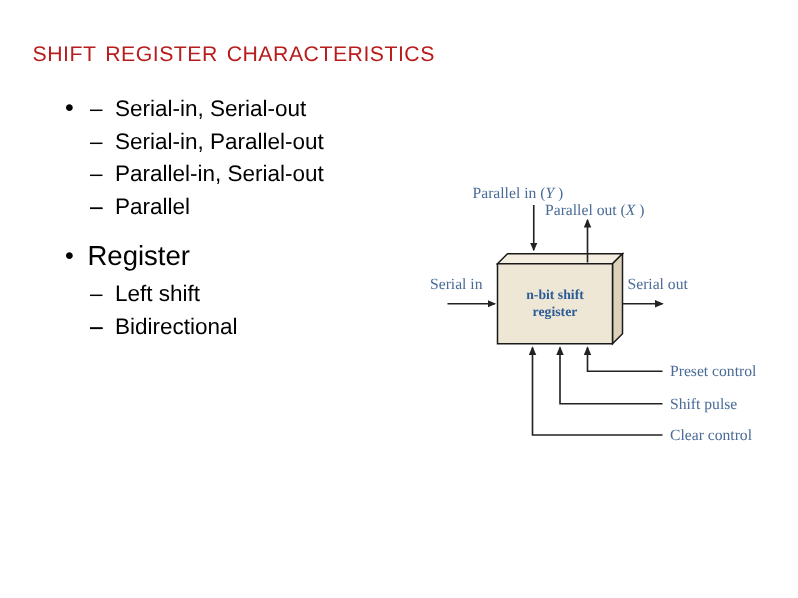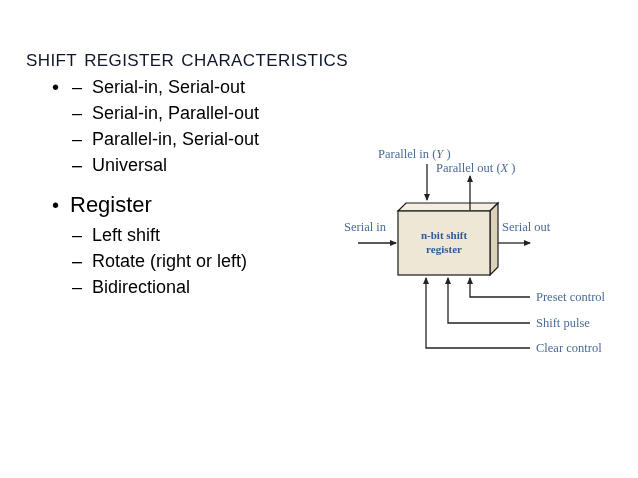--- a/index.html
+++ b/index.html
@@ -14,29 +14,28 @@
     font-family: "Liberation Sans", sans-serif;
     overflow: hidden;
     position: relative;
   }
 
   
   #slide-title {
     position: absolute;
     left: 26px;
     top: 28px;
-    color: #0f172a;
+    color: #b91c1c;
     font-family: "Liberation Sans", sans-serif;
     font-weight: 400;
     font-size: 24px;
     letter-spacing: 0.4px;
     white-space: nowrap;
     font-variant: small-caps;
     text-transform: lowercase;
-    margin-top: 16px;
   }
 
   
   #content {
     position: absolute;
     left: 0;
     top: 72px;
     width: 340px;
   }
   .lvl1 {
@@ -123,39 +122,38 @@
   </div>
   <div class="lvl2">
     <span class="bullet-dash">–</span>
     <span>Parallel-in, Serial-out</span>
   </div>
   <div class="lvl2">
     <span class="bullet-dash">–</span>
   </div>
   <div class="lvl2">
     <span class="bullet-dash">–</span>
-    <span>Universal</span>
+    <span>Parallel</span>
   </div>
 
   <div class="group-gap"></div>
 
   <div class="lvl1">
     <span class="bullet-dot">•</span>
     <span>Register</span>
   </div>
   <div class="lvl2">
     <span class="bullet-dash">–</span>
     <span>Left shift</span>
   </div>
   <div class="lvl2">
     <span class="bullet-dash">–</span>
   </div>
   <div class="lvl2">
     <span class="bullet-dash">–</span>
-    <span>Rotate (right or left)</span>
   </div>
   <div class="lvl2">
     <span class="bullet-dash">–</span>
     <span>Bidirectional</span>
   </div>
 
 </div>
 
 <div id="figure">
 <svg width="308" height="240" viewBox="0 0 308 240" xmlns="http://www.w3.org/2000/svg">

